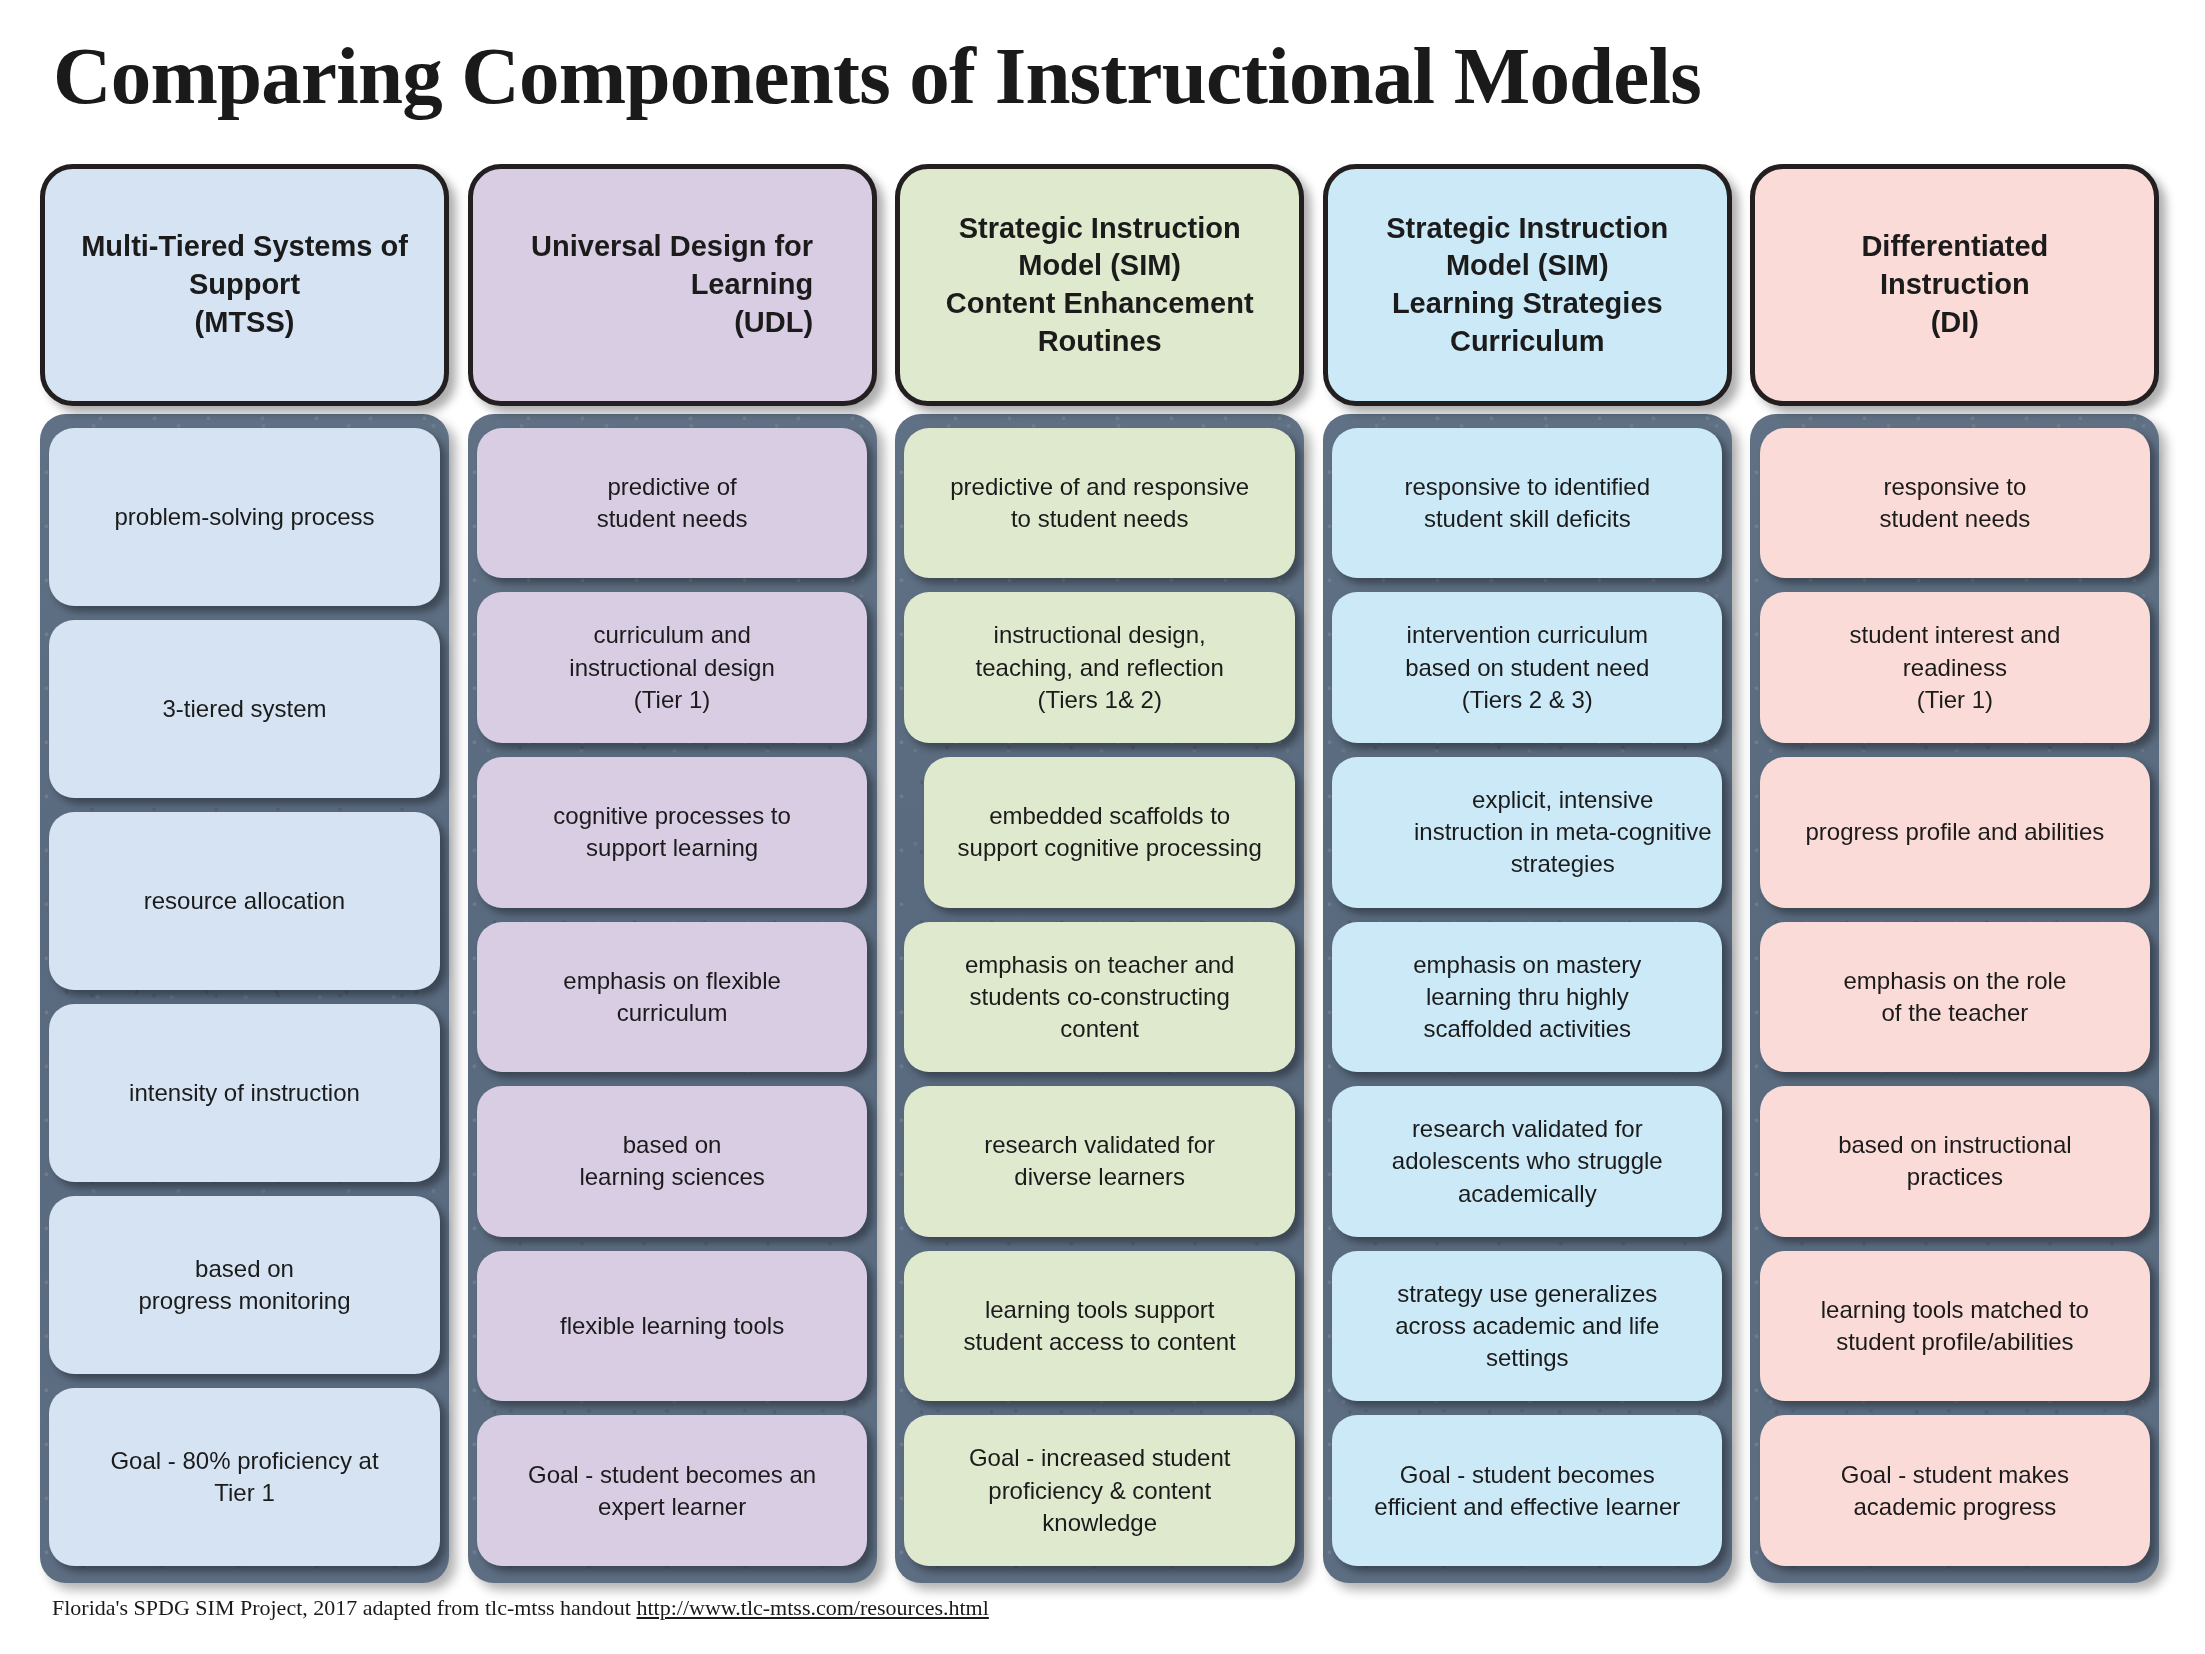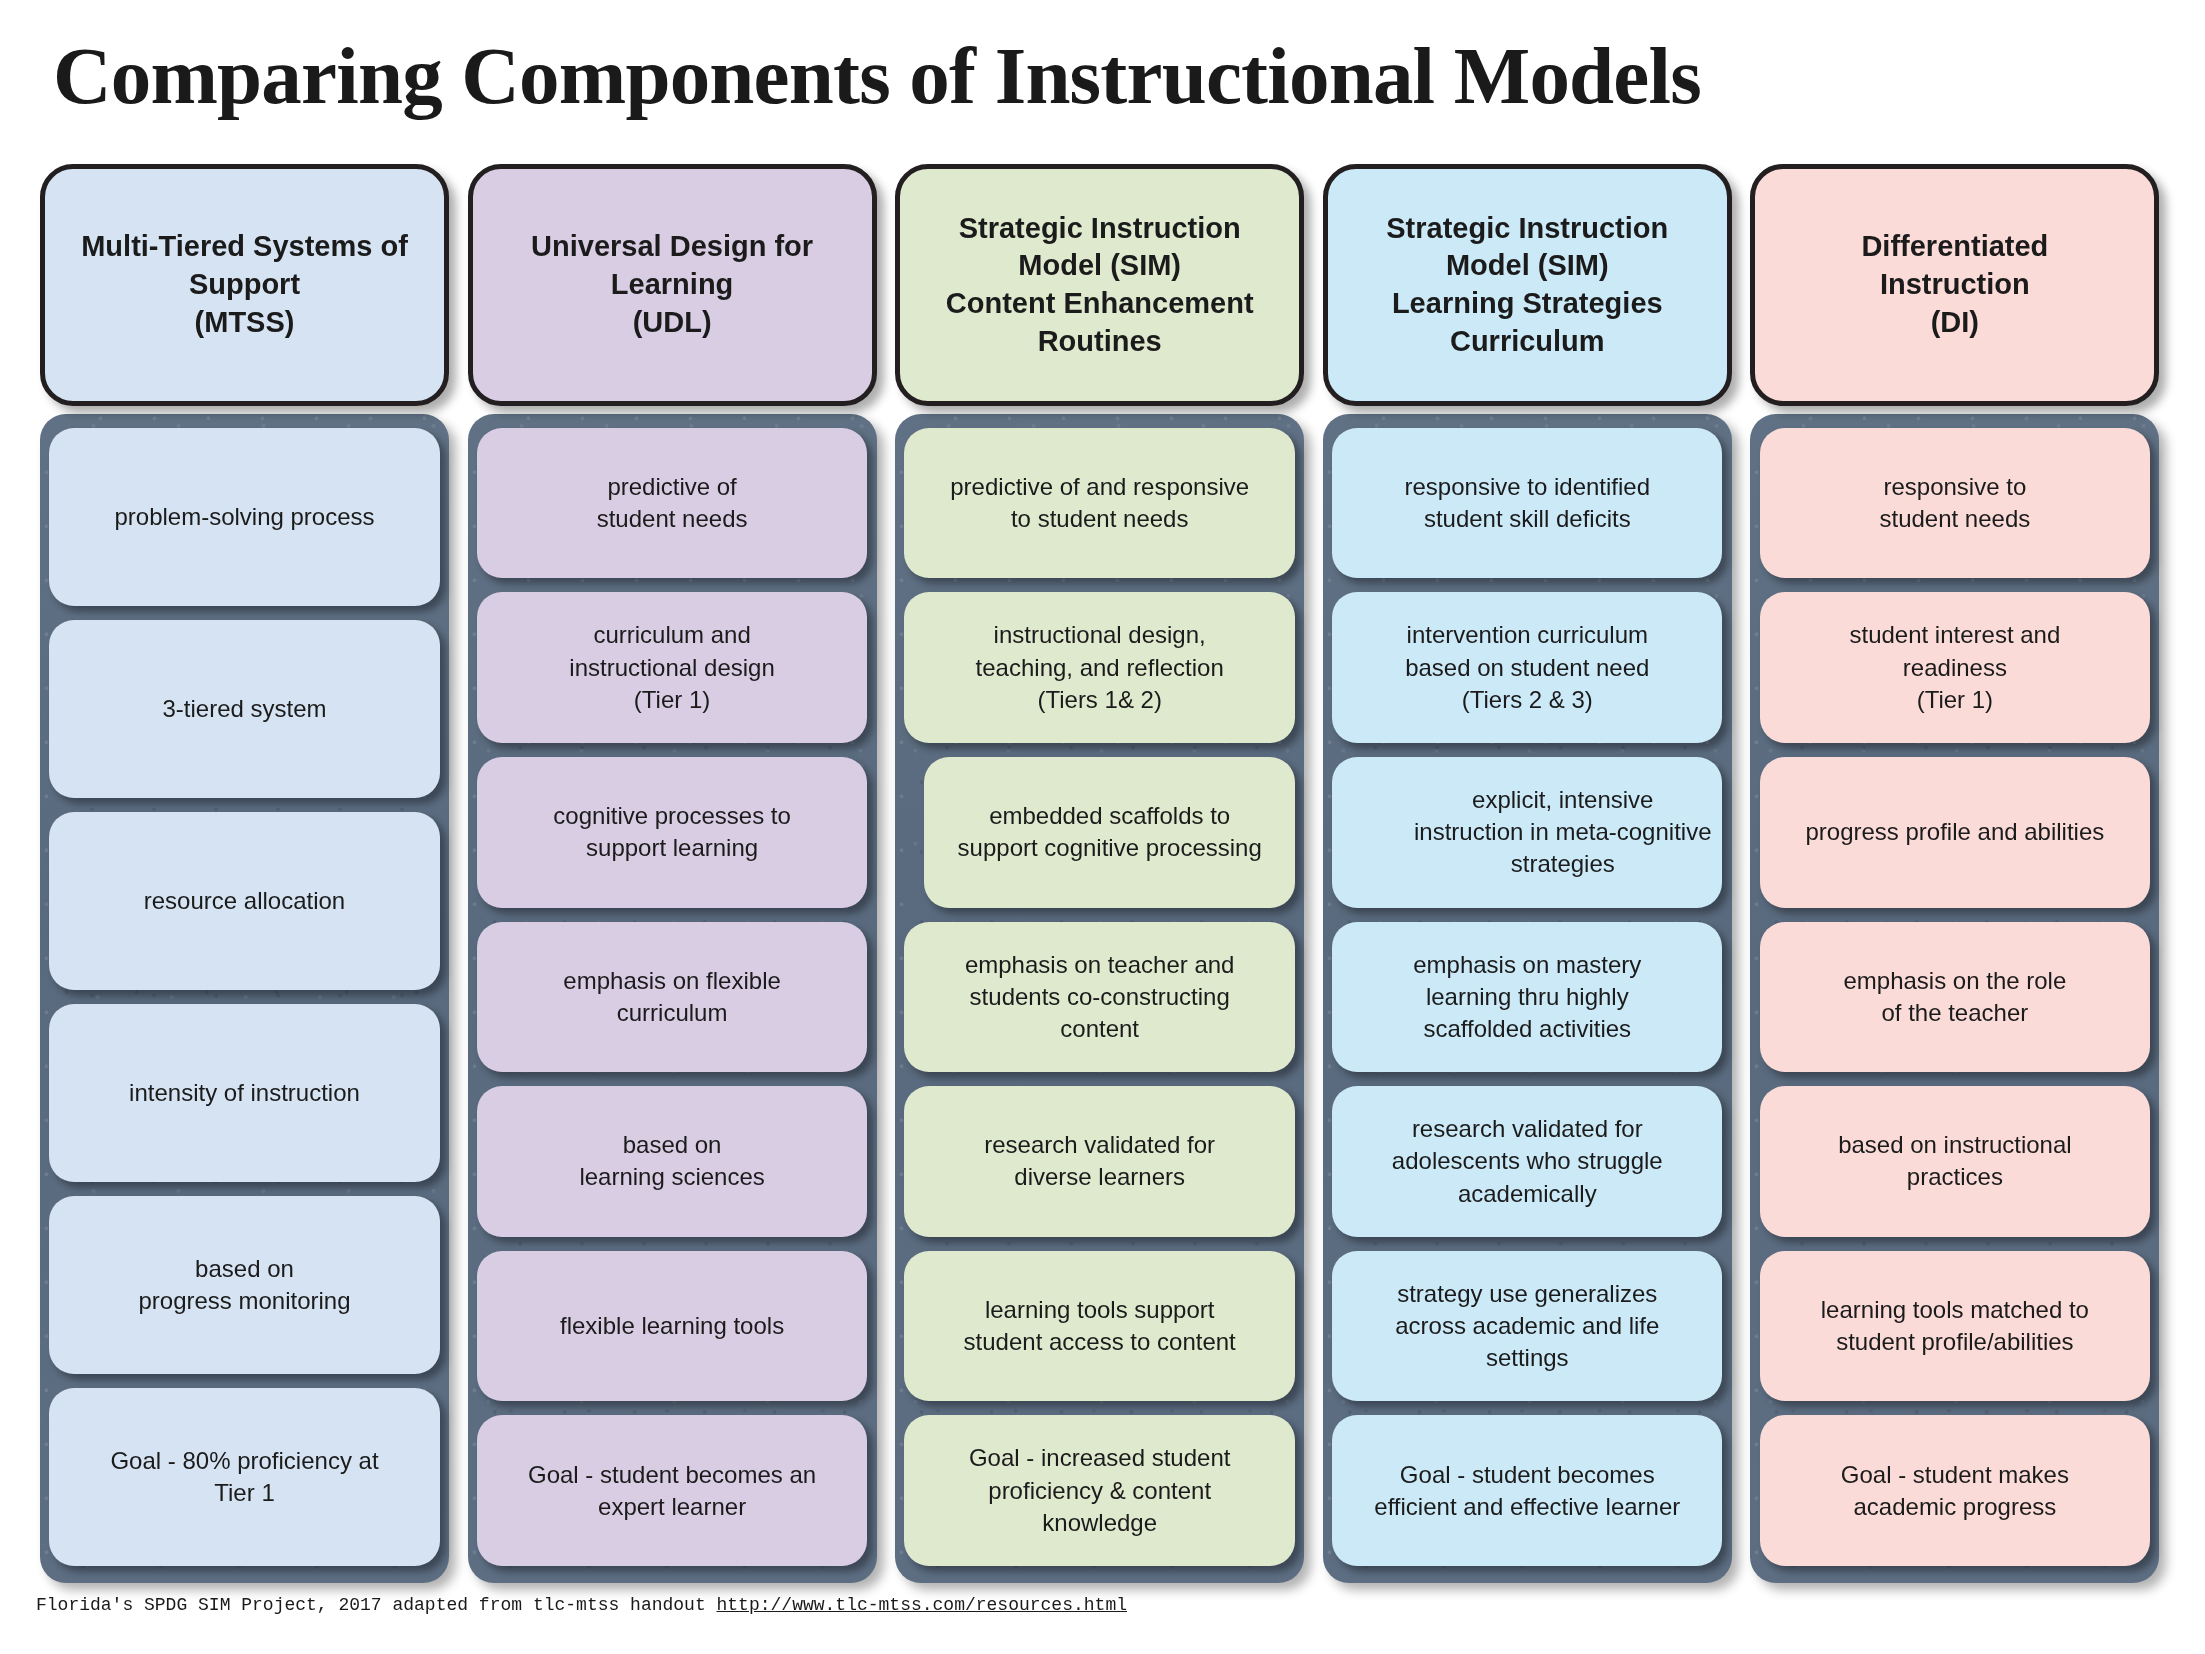--- a/index.html
+++ b/index.html
@@ -111,24 +111,24 @@
     padding: 7.8px 11px;
     box-shadow: 5.4px 5.4px 7px rgba(0,0,0,0.34);
     flex-grow: 1;
     flex-basis: 0;
     min-height: 0;
   }
 
   
   #footer {
     position: absolute;
-    left: 36px;
+    left: 52px;
     top: 1595px;
-    font-family: Liberation Mono, monospace;
-    font-size: 18px;
+    font-family: Liberation Serif, serif;
+    font-size: 22px;
     color: #1a1a1a;
     white-space: nowrap;
   }
   #footer .footer-link {
     text-decoration: underline;
     color: #1a1a1a;
   }
 </style>
 </head>
 <body>
@@ -155,21 +155,21 @@
         </div>
         <div class="cell" style="background: rgb(213, 227, 242);">
           <span>based on<br>progress monitoring</span>
         </div>
         <div class="cell" style="background: rgb(213, 227, 242);">
           <span>Goal - 80% proficiency at<br>Tier 1</span>
         </div>
       </div>
     </div>
     <div class="column">
-      <div class="col-header" style="background: rgb(217, 205, 228);">
+      <div class="col-header" style="background: rgb(217, 205, 228); text-align: right;">
         <span>Universal Design for<br>Learning<br>(UDL)</span>
       </div>
       <div class="col-body">
         <div class="cell" style="background: rgb(217, 205, 228);">
           <span>predictive of<br>student needs</span>
         </div>
         <div class="cell" style="background: rgb(217, 205, 228);">
           <span>curriculum and<br>instructional design<br>(Tier 1)</span>
         </div>
         <div class="cell" style="background: rgb(217, 205, 228);">

